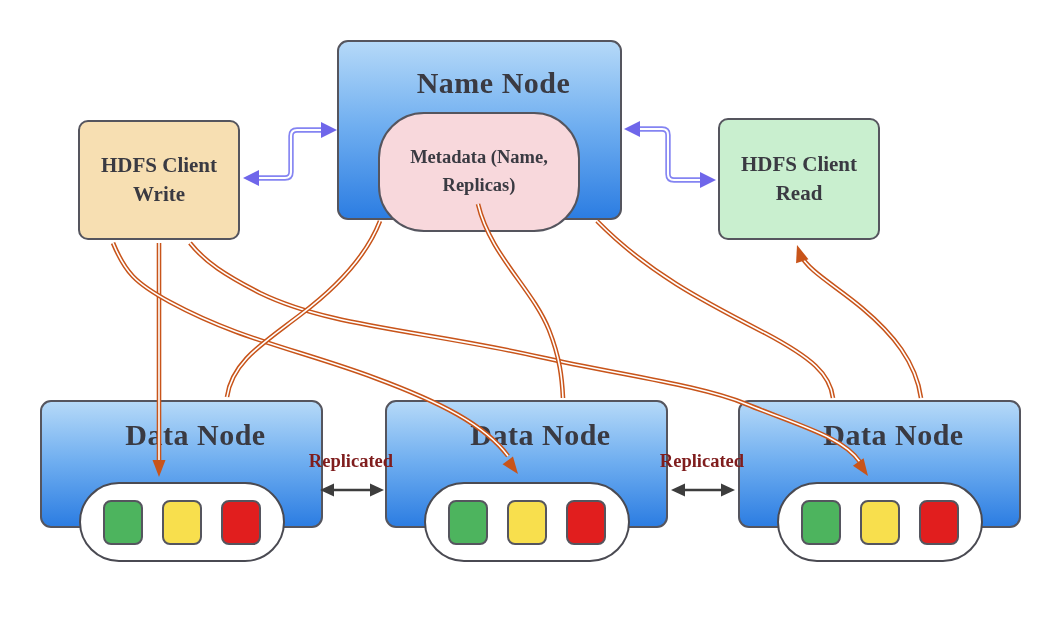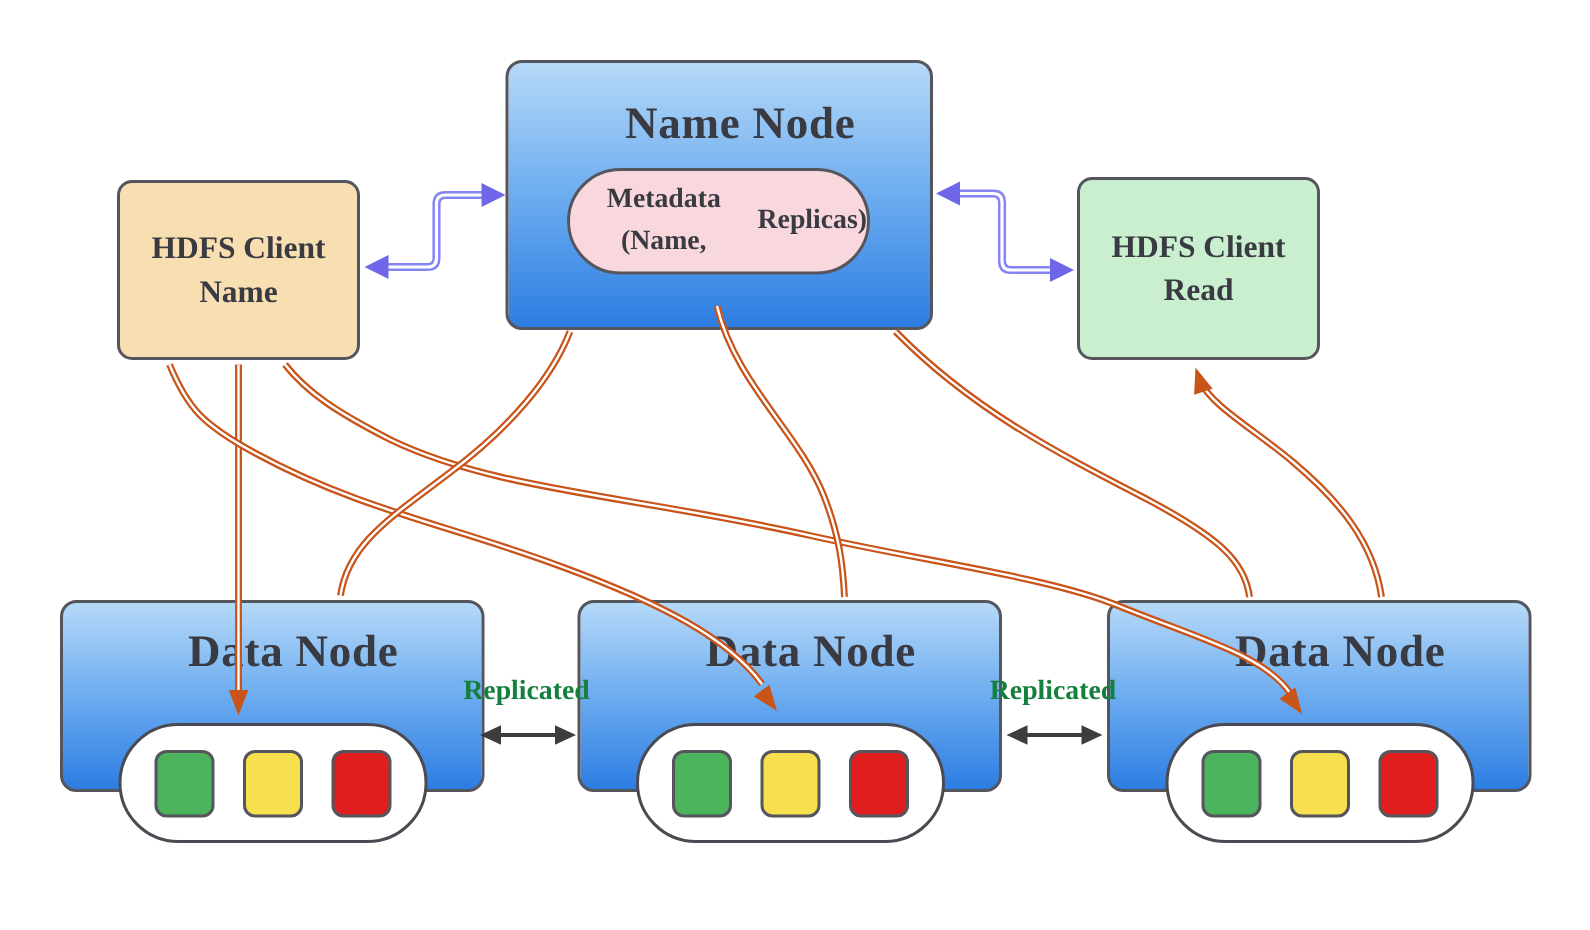--- a/index.html
+++ b/index.html
@@ -12,23 +12,23 @@
   .blue-node{
     background:linear-gradient(180deg,var(--node_gradient_top) 0%,#6FAEF0 48%,var(--node_gradient_bottom) 100%);
     border-radius:11px;
   }
   .node-title{
     text-align:center;font-weight:bold;font-size:30px;letter-spacing:.5px;padding-left:28px;
   }
   #name-node{left:337px;top:40px;width:285px;height:180px;}
   #name-node .node-title{margin-top:24px;}
   #metadata{
-    position:absolute;left:39px;top:70px;width:202px;height:71px;box-sizing:border-box;
+    position:absolute;left:39px;top:70px;width:202px;height:120px;box-sizing:border-box;
     background:var(--metadata_fill);border:2px solid #55555e;border-radius:46px;
-    display:flex;flex-direction:row;align-items:center;justify-content:center;
+    display:flex;flex-direction:column;align-items:center;justify-content:center;
     font-weight:bold;font-size:18.5px;line-height:1.5;text-align:center;
   }
   .client{
     border-radius:10px;display:flex;flex-direction:column;align-items:center;justify-content:center;
     font-weight:bold;font-size:21px;line-height:1.38;text-align:center;
   }
   #client-write{left:78px;top:120px;width:162px;height:120px;background:var(--client_write_fill);}
   #client-read{left:718px;top:118px;width:162px;height:122px;background:var(--client_read_fill);}
   .data-node{top:400px;width:283px;height:128px;}
   #data-node-1{left:40px;}
@@ -36,21 +36,21 @@
   #data-node-3{left:738px;}
   .data-node .node-title{margin-top:16px;}
   .pill{
     position:absolute;left:37px;top:80px;width:206px;height:80px;box-sizing:border-box;
     background:#fff;border:2px solid #4a4a52;border-radius:40px;
     display:flex;align-items:center;justify-content:center;gap:19px;
   }
   .blk{width:40px;height:45px;border-radius:8px;border:2px solid #55555e;box-sizing:border-box;}
   .rep-label{
     position:absolute;top:451px;width:124px;text-align:center;
-    font-weight:bold;font-size:18.5px;color:#15803d;
+    font-weight:bold;font-size:18.5px;color:#7f1d1d;
   }
   #rep-label-1{left:289px;}
   #rep-label-2{left:640px;}
   #wires{position:absolute;left:0;top:0;z-index:10;pointer-events:none;}
   .o-out{fill:none;stroke:var(--connector_orange);stroke-width:4.6px;}
   .o-core{fill:none;stroke:#ffffff;stroke-width:1.6px;}
   .o-head{fill:var(--connector_orange);stroke:none;}
   .p-out{fill:none;stroke:var(--connector_purple);stroke-width:5.4px;}
   .p-core{fill:none;stroke:#ffffff;stroke-width:2.1px;}
   .p-head{fill:var(--purple_head);stroke:none;}
@@ -65,21 +65,21 @@
   <div id="name-node" class="box blue-node">
     <div class="node-title">Name Node</div>
     <div id="metadata">
       <span>Metadata (Name,</span>
       <span>Replicas)</span>
     </div>
   </div>
 
   <div id="client-write" class="box client">
     <span>HDFS Client</span>
-    <span>Name</span>
+    <span>Write</span>
   </div>
   <div id="client-read" class="box client">
     <span>HDFS Client</span>
     <span>Read</span>
   </div>
 
   <div id="data-node-1" class="box blue-node data-node">
     <div class="node-title">Data Node</div>
     <div class="pill">
       <div class="blk" style="background-color: rgb(77, 180, 94);"></div>

